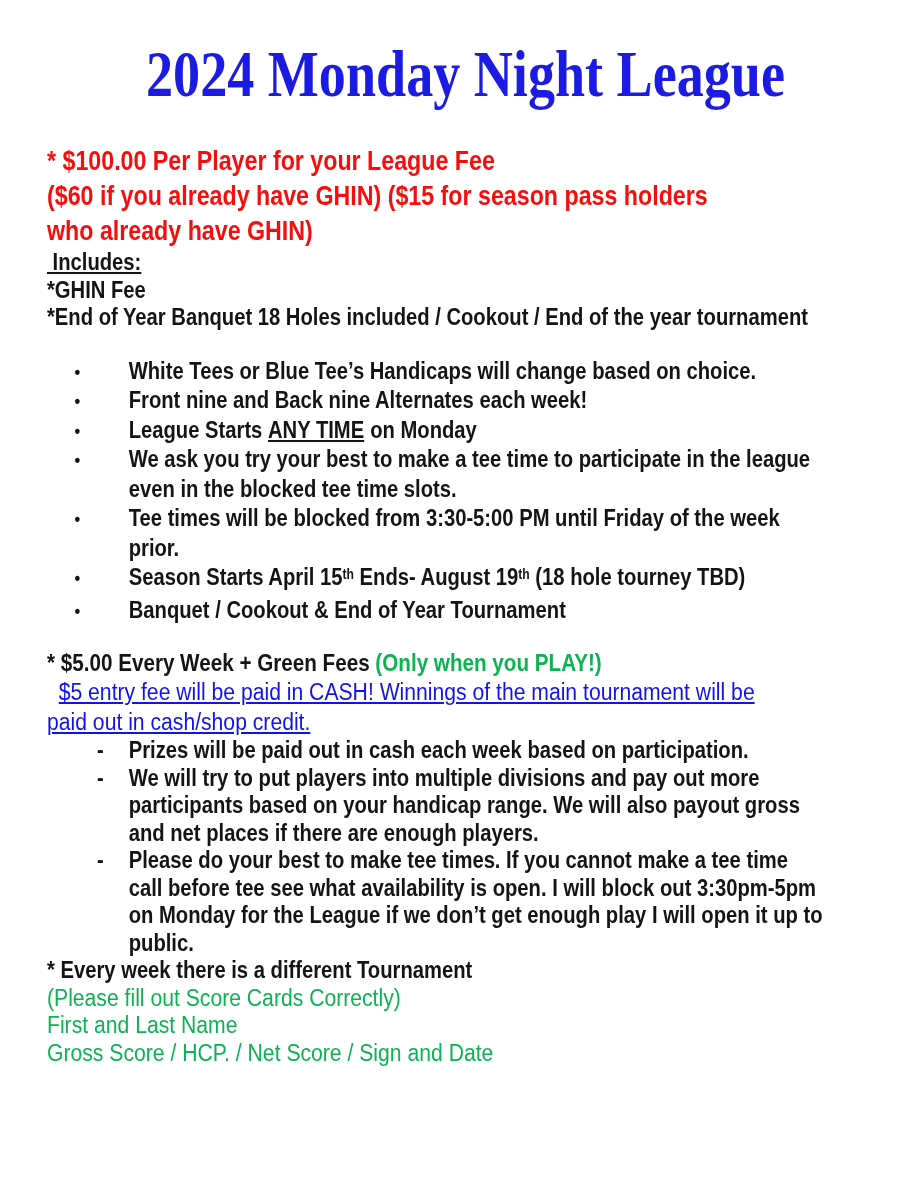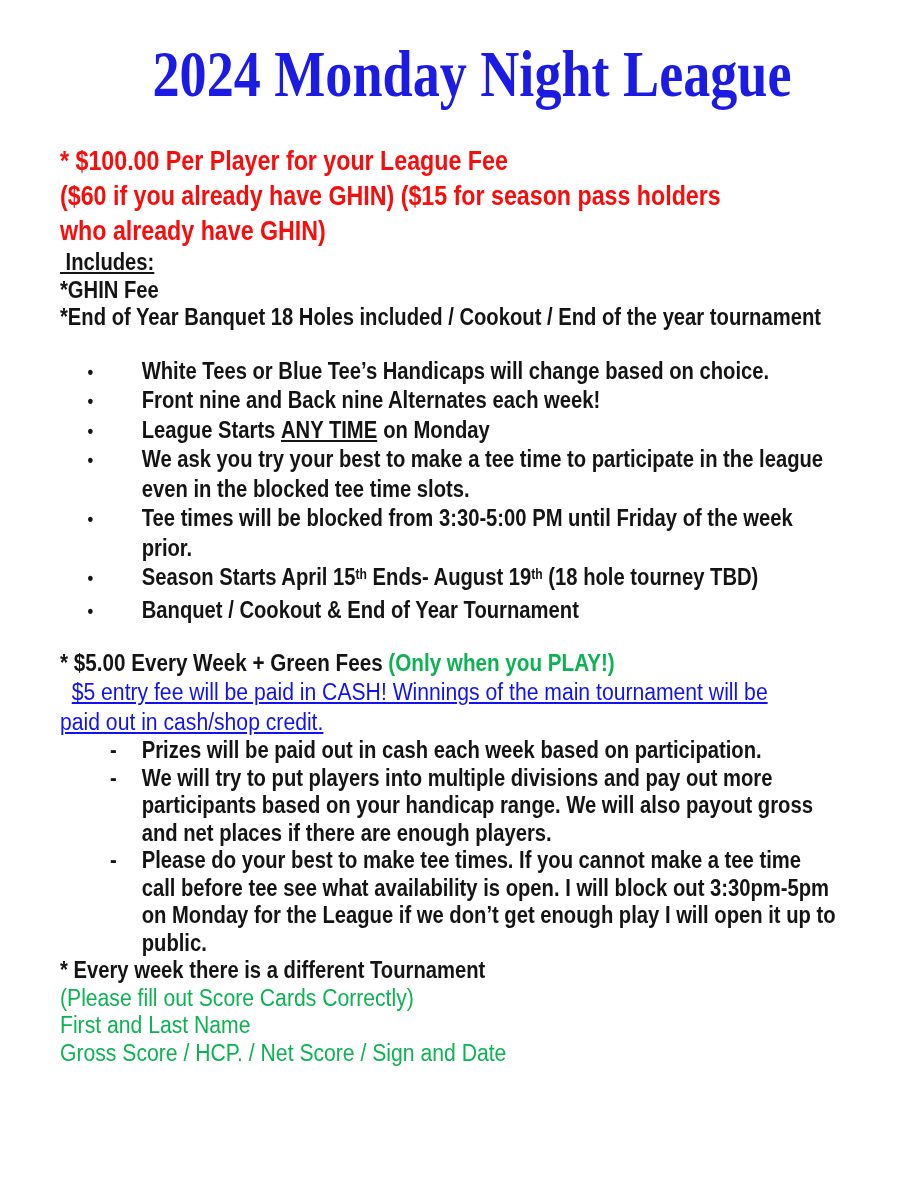--- a/index.html
+++ b/index.html
@@ -4,21 +4,21 @@
 <style>
   :root{
     --c-title:#1b1be4; --c-red:#f80d0d; --c-green:#0db253; --c-link:#1212ee; --c-text:#141414;
   }
   *{box-sizing:border-box;}
   html,body{margin:0;padding:0;}
   body{
     width:924px;height:1195px;background:#ffffff;overflow:hidden;
     font-family:"Liberation Sans", sans-serif;color:var(--c-text);
   }
-  .page{width:924px;height:1195px;padding:40px 40px 0 60px;}
+  .page{width:924px;height:1195px;padding:40px 40px 0 47px;}
   .title{
     margin:2px 0 0;font-family:"Liberation Serif", serif;font-weight:bold;
     font-size:66px;line-height:64px;text-align:center;color:var(--c-title);
     transform:scaleX(0.82);transform-origin:50% 50%;white-space:nowrap;
   }
   
   .sec-cond{transform:scaleX(0.86);transform-origin:0 0;font-weight:700;white-space:nowrap;}
   
   .sec-n{transform:scaleX(0.90);transform-origin:0 0;font-weight:400;white-space:nowrap;}
 

